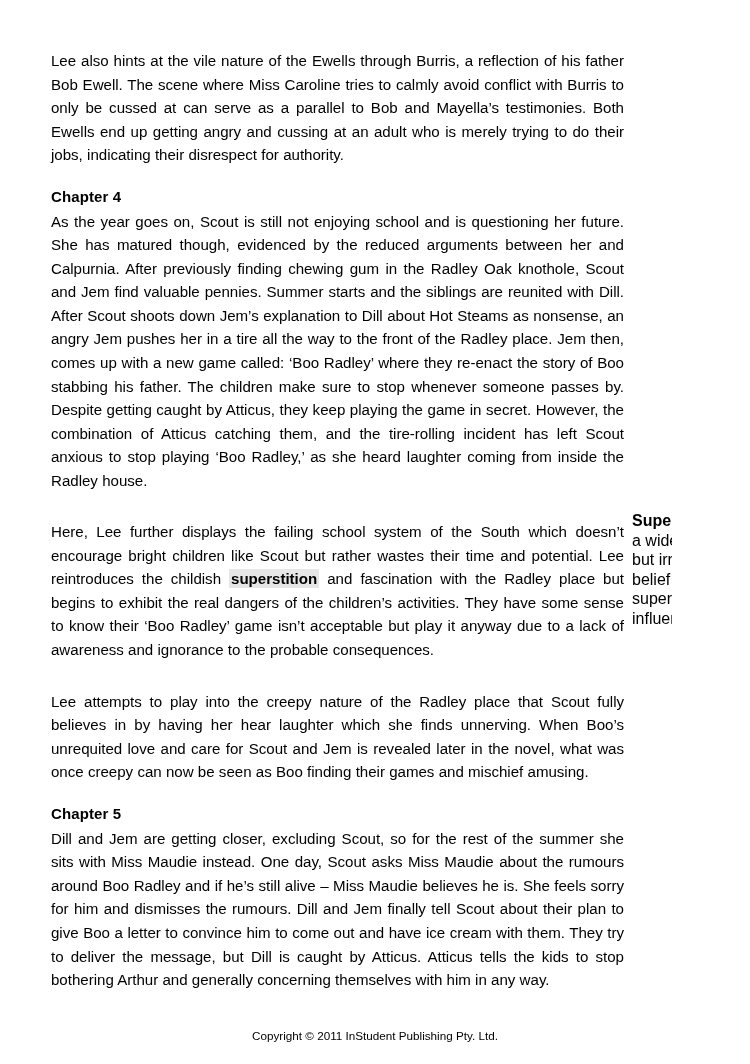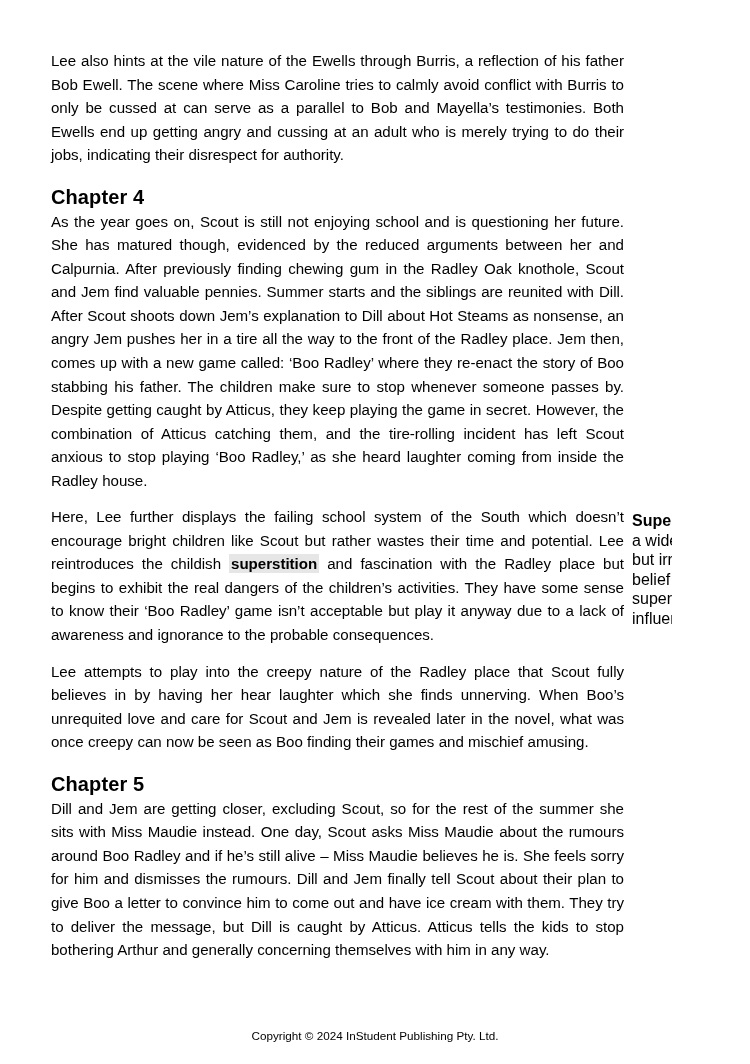--- a/index.html
+++ b/index.html
@@ -30,24 +30,24 @@
     margin: 0 0 0 0;
     font-size: 15.1px;
     line-height: 23.55px;
     text-align: justify;
     text-justify: inter-word;
     letter-spacing: -0.02px;
     word-spacing: 0.1px;
     color: #000;
   }
   .para + .para {
-    margin-top: 13px;
+    margin-top: 28px;
   }
   .chapter-heading {
-    font-size: 20px;
+    font-size: 15px;
     font-weight: bold;
     line-height: 22px;
     margin: 0;
     padding: 0;
     color: #000;
     letter-spacing: 0.1px;
   }
   .gap-before-heading { margin-top: 19px; }
   .gap-after-heading  { margin-top: 2px; }
 
@@ -120,17 +120,17 @@
     <h2 class="chapter-heading gap-before-heading">Chapter 5</h2>
 
     <p class="para gap-after-heading">Dill and Jem are getting closer, excluding Scout, so for the rest of the summer she sits with Miss Maudie instead.  One day, Scout asks Miss Maudie about the rumours around Boo Radley and if he’s still alive – Miss Maudie believes he is.  She feels sorry for him and dismisses the rumours.  Dill and Jem finally tell Scout about their plan to give Boo a letter to convince him to come out and have ice cream with them.  They try to deliver the message, but Dill is caught by Atticus.  Atticus tells the kids to stop bothering Arthur and generally concerning themselves with him in any way.</p>
 
 
   </div>
 
   <div class="margin-note"><span class="term">Superstition</span><span>: a widely held but irrational belief in supernatural influences.</span></div>
 
   <div class="footer">
-    <div class="footer-copyright">Copyright © 2024 InStudent Publishing Pty. Ltd.</div>
+    <div class="footer-copyright">Copyright © 2011 InStudent Publishing Pty. Ltd.</div>
     <div class="footer-pagenum">5</div>
   </div>
 
 </div>
 
 </body></html>

